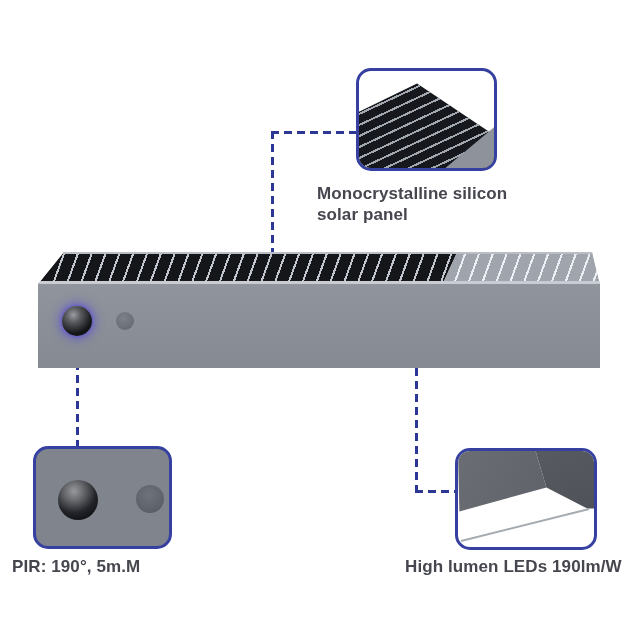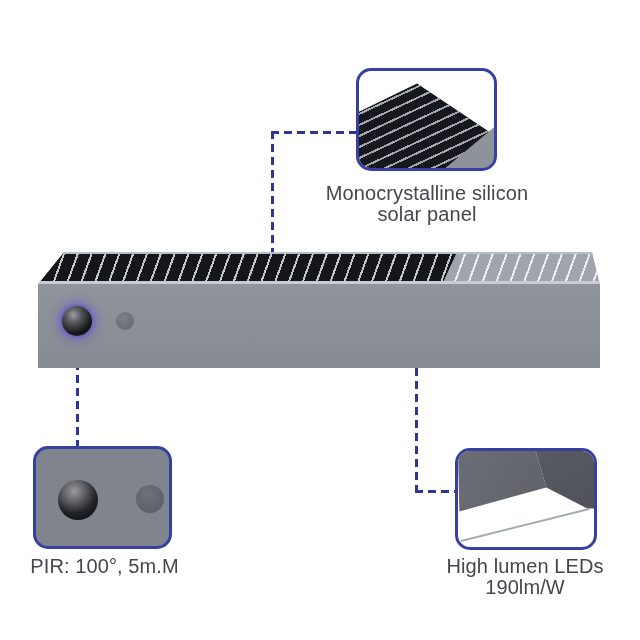--- a/index.html
+++ b/index.html
@@ -92,21 +92,21 @@
   .dash-v{position:absolute;width:3px;background:repeating-linear-gradient(to bottom, var(--accent,#2c3795) 0 8px, rgba(0,0,0,0) 8px 13px);}
   .dash-h{position:absolute;height:3px;background:repeating-linear-gradient(to right, var(--accent,#2c3795) 0 8px, rgba(0,0,0,0) 8px 13px);}
   .conn-panel-v{left:271px;top:131px;height:122px;}
   .conn-panel-h{left:271px;top:131px;width:85px;}
   .conn-pir-v{left:76px;top:336px;height:110px;}
   .conn-led-v{left:415px;top:368px;height:125px;}
   .conn-led-h{left:415px;top:490px;width:40px;}
   
   .label{
     position:absolute;color:var(--label-text,#45464e);
-    font-size:20px;line-height:21px;font-weight:400;text-align:center;
+    font-size:17px;line-height:21px;font-weight:700;
     letter-spacing:0.1px;
   }
   .label-panel{left:317px;top:183px;width:220px;}
   .label-pir{left:12px;top:556px;width:185px;}
   .label-led{left:405px;top:556px;width:240px;}
 </style>
 </head>
 <body>
 
 <div class="stage">
@@ -131,21 +131,21 @@
   </div>
   <div class="front-face">
     <div class="pir-sensor"></div>
     <div class="light-sensor-dot"></div>
   </div>
 
   <div class="callout callout-pir">
     <div class="pir-sphere"></div>
     <div class="pir-dot-large"></div>
   </div>
-  <div class="label label-pir">PIR: 100°, 5m.M</div>
+  <div class="label label-pir">PIR: 190°, 5m.M</div>
 
   <div class="callout callout-led">
     <div class="led-face-left"></div>
     <div class="led-face-right"></div>
     <div class="led-lens-line"></div>
   </div>
   <div class="label label-led">High lumen LEDs 190lm/W</div>
 
 </div>
 

